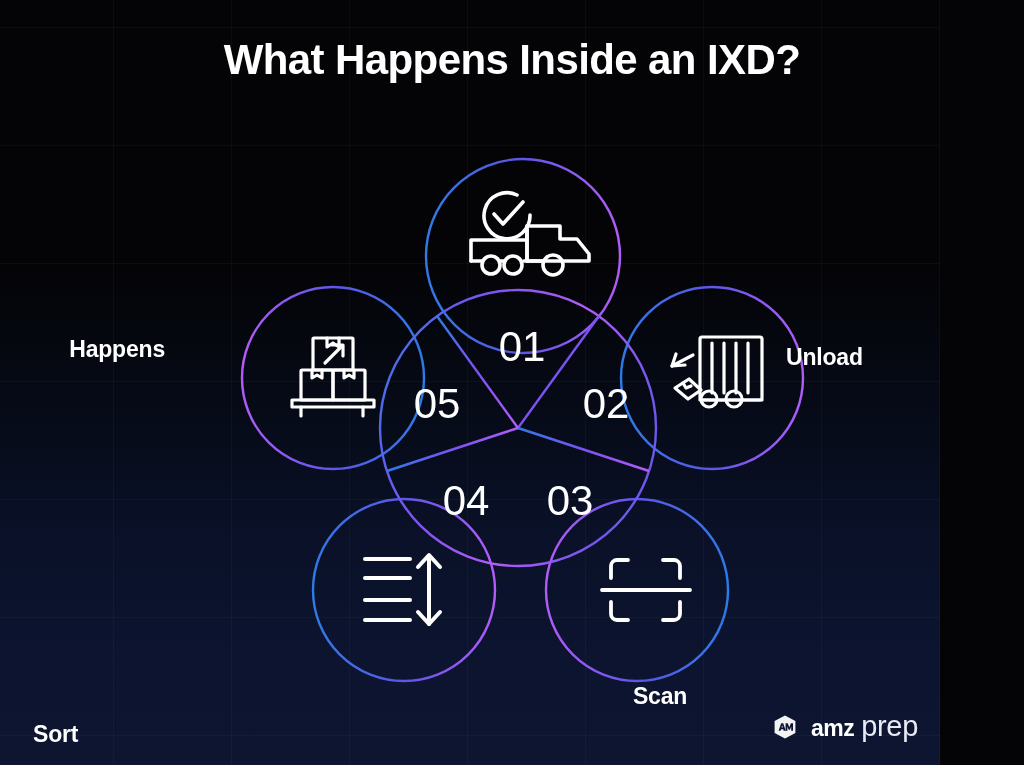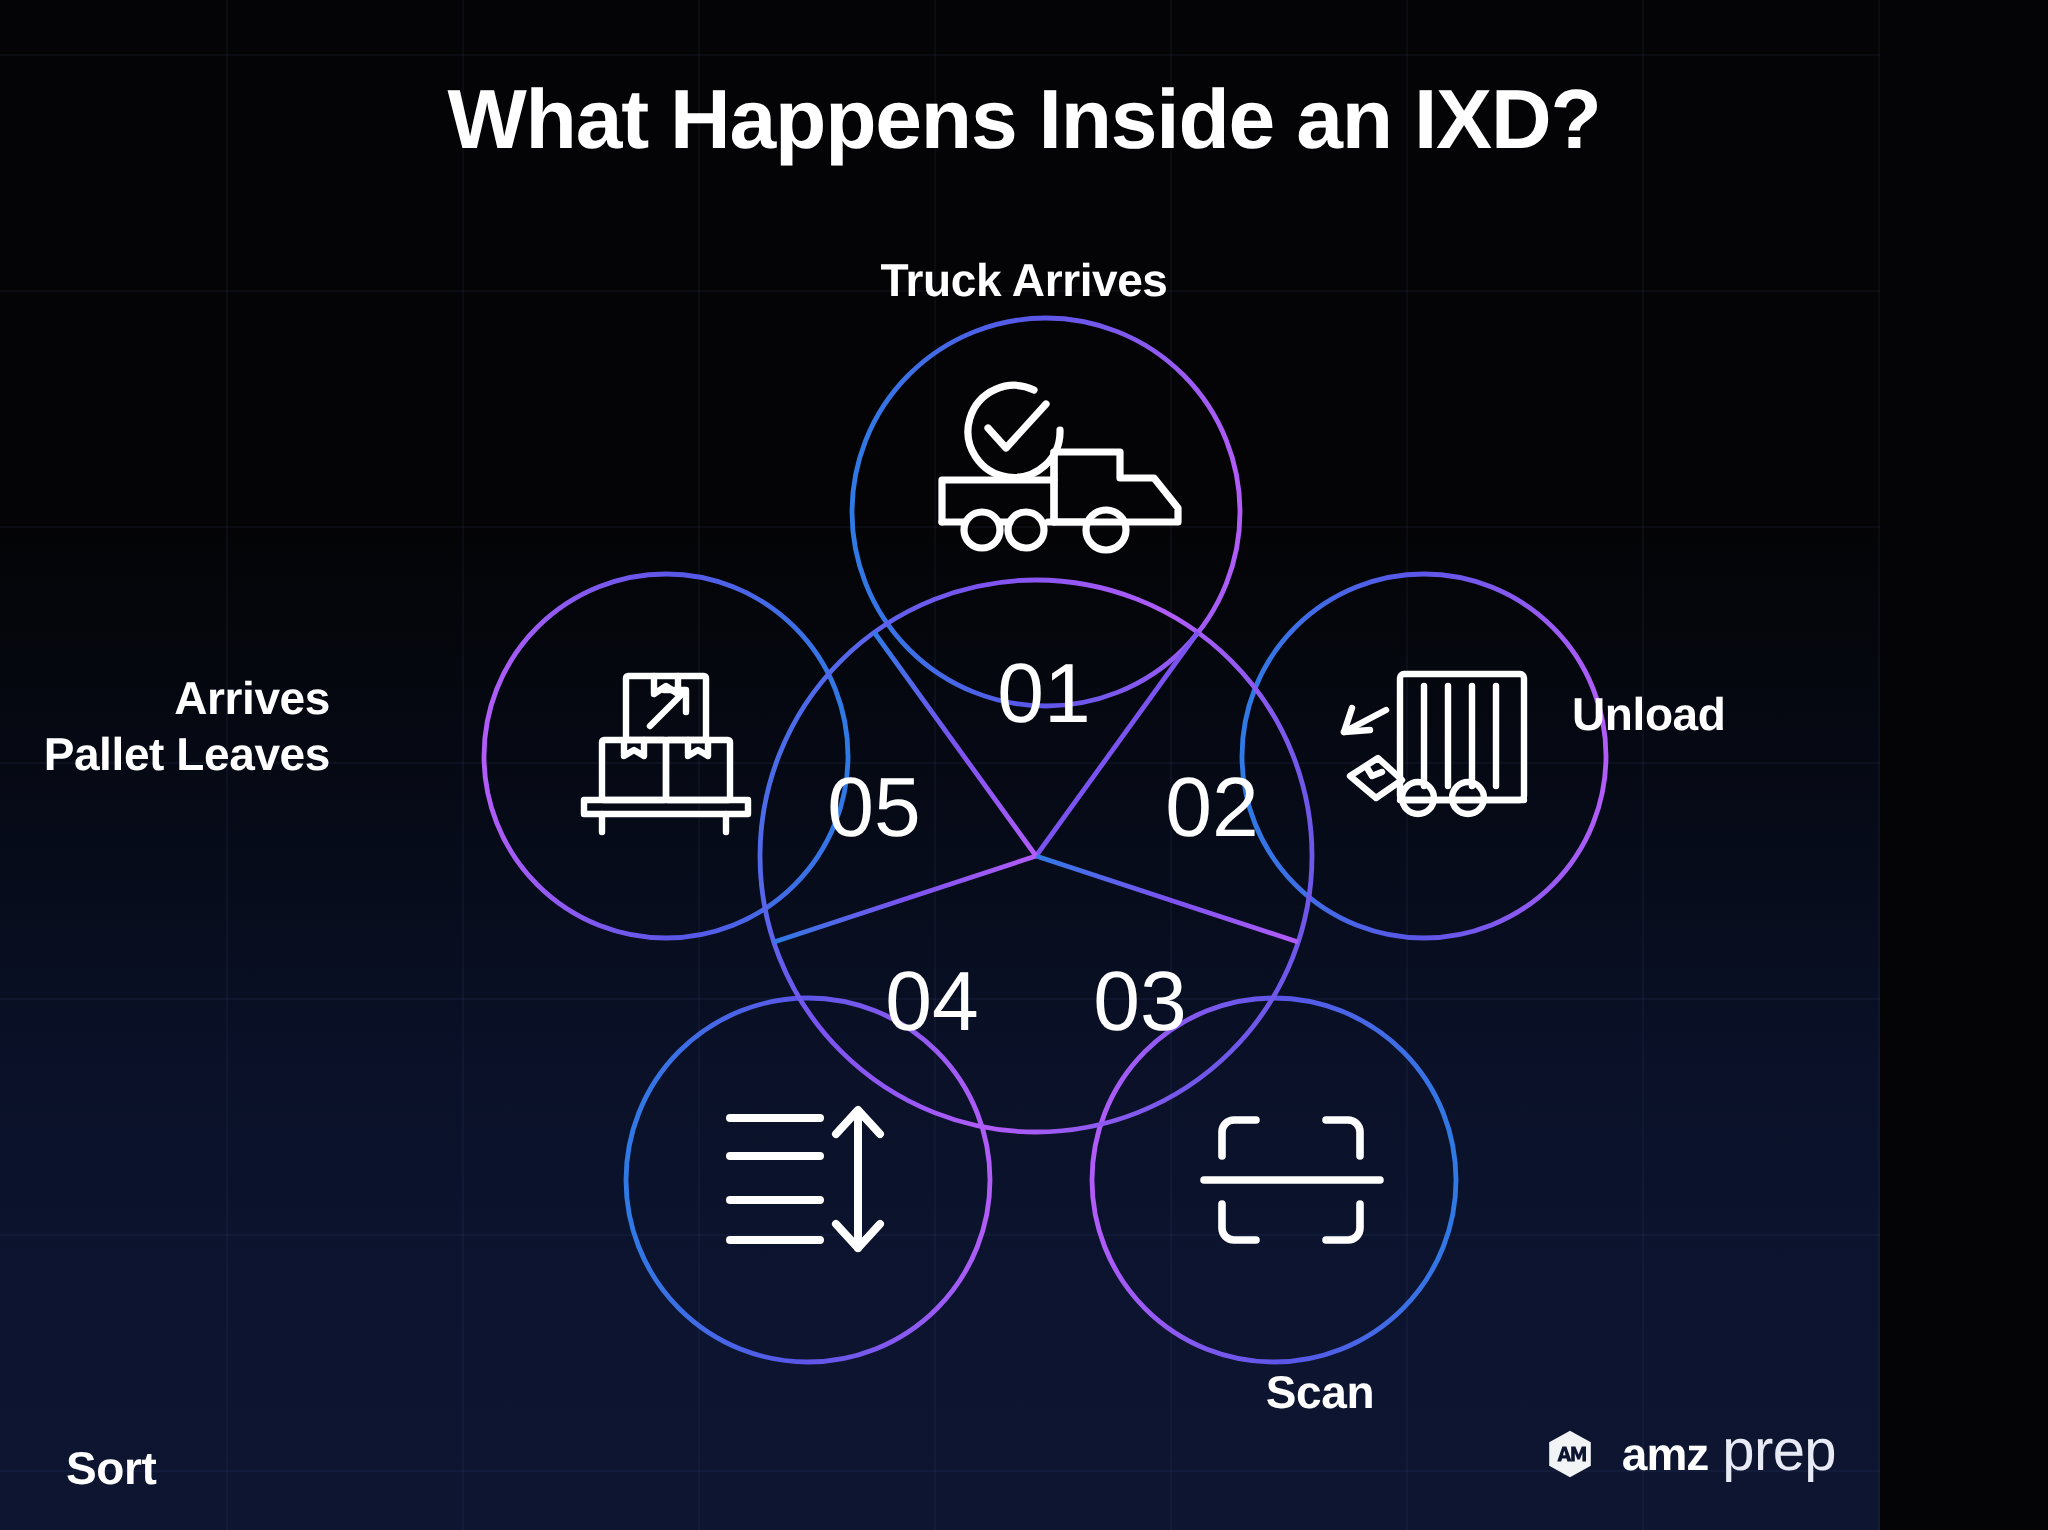--- a/index.html
+++ b/index.html
@@ -173,27 +173,25 @@
       <path d="M312 370 v8 l5 -3 l5 3 v-8"></path>
       <rect x="333" y="370" width="32" height="30" rx="1"></rect>
       <path d="M344 370 v8 l5 -3 l5 3 v-8"></path>
       <path d="M292 400 h82 v7 h-82 z"></path>
       <path d="M301 407 v9 M363 407 v9"></path>
       <path d="M325 363 l17 -17"></path>
       <path d="M332 345 h11 v11"></path>
     </g>
   </svg>
 
-  <div class="petal-label" id="lbl-truck">Truck Arrives</div>
 
   <div class="petal-label" id="lbl-unload">Unload</div>
 
   <div class="petal-label" id="lbl-outbound">
-    <span>Arrives</span><br>
-    <span>Pallet Leaves</span>
+    <span>Happens</span><br>
   </div>
 
   <div class="petal-label" id="lbl-sort">Sort</div>
 
   <div class="petal-label" id="lbl-scan">Scan</div>
 
   <div id="logo">
     <svg width="26" height="26" viewBox="0 0 26 26">
       <path d="M13 1.4 L23.4 7.1 v11.8 L13 24.6 L2.6 18.9 V7.1 Z" fill="#ffffff" opacity="0.95"></path>
       <path d="M6.6 16.8 l2.6 -7.6 h2 l2.6 7.6 h-2.1 l-.45 -1.5 h-2.2 l-.45 1.5 z

